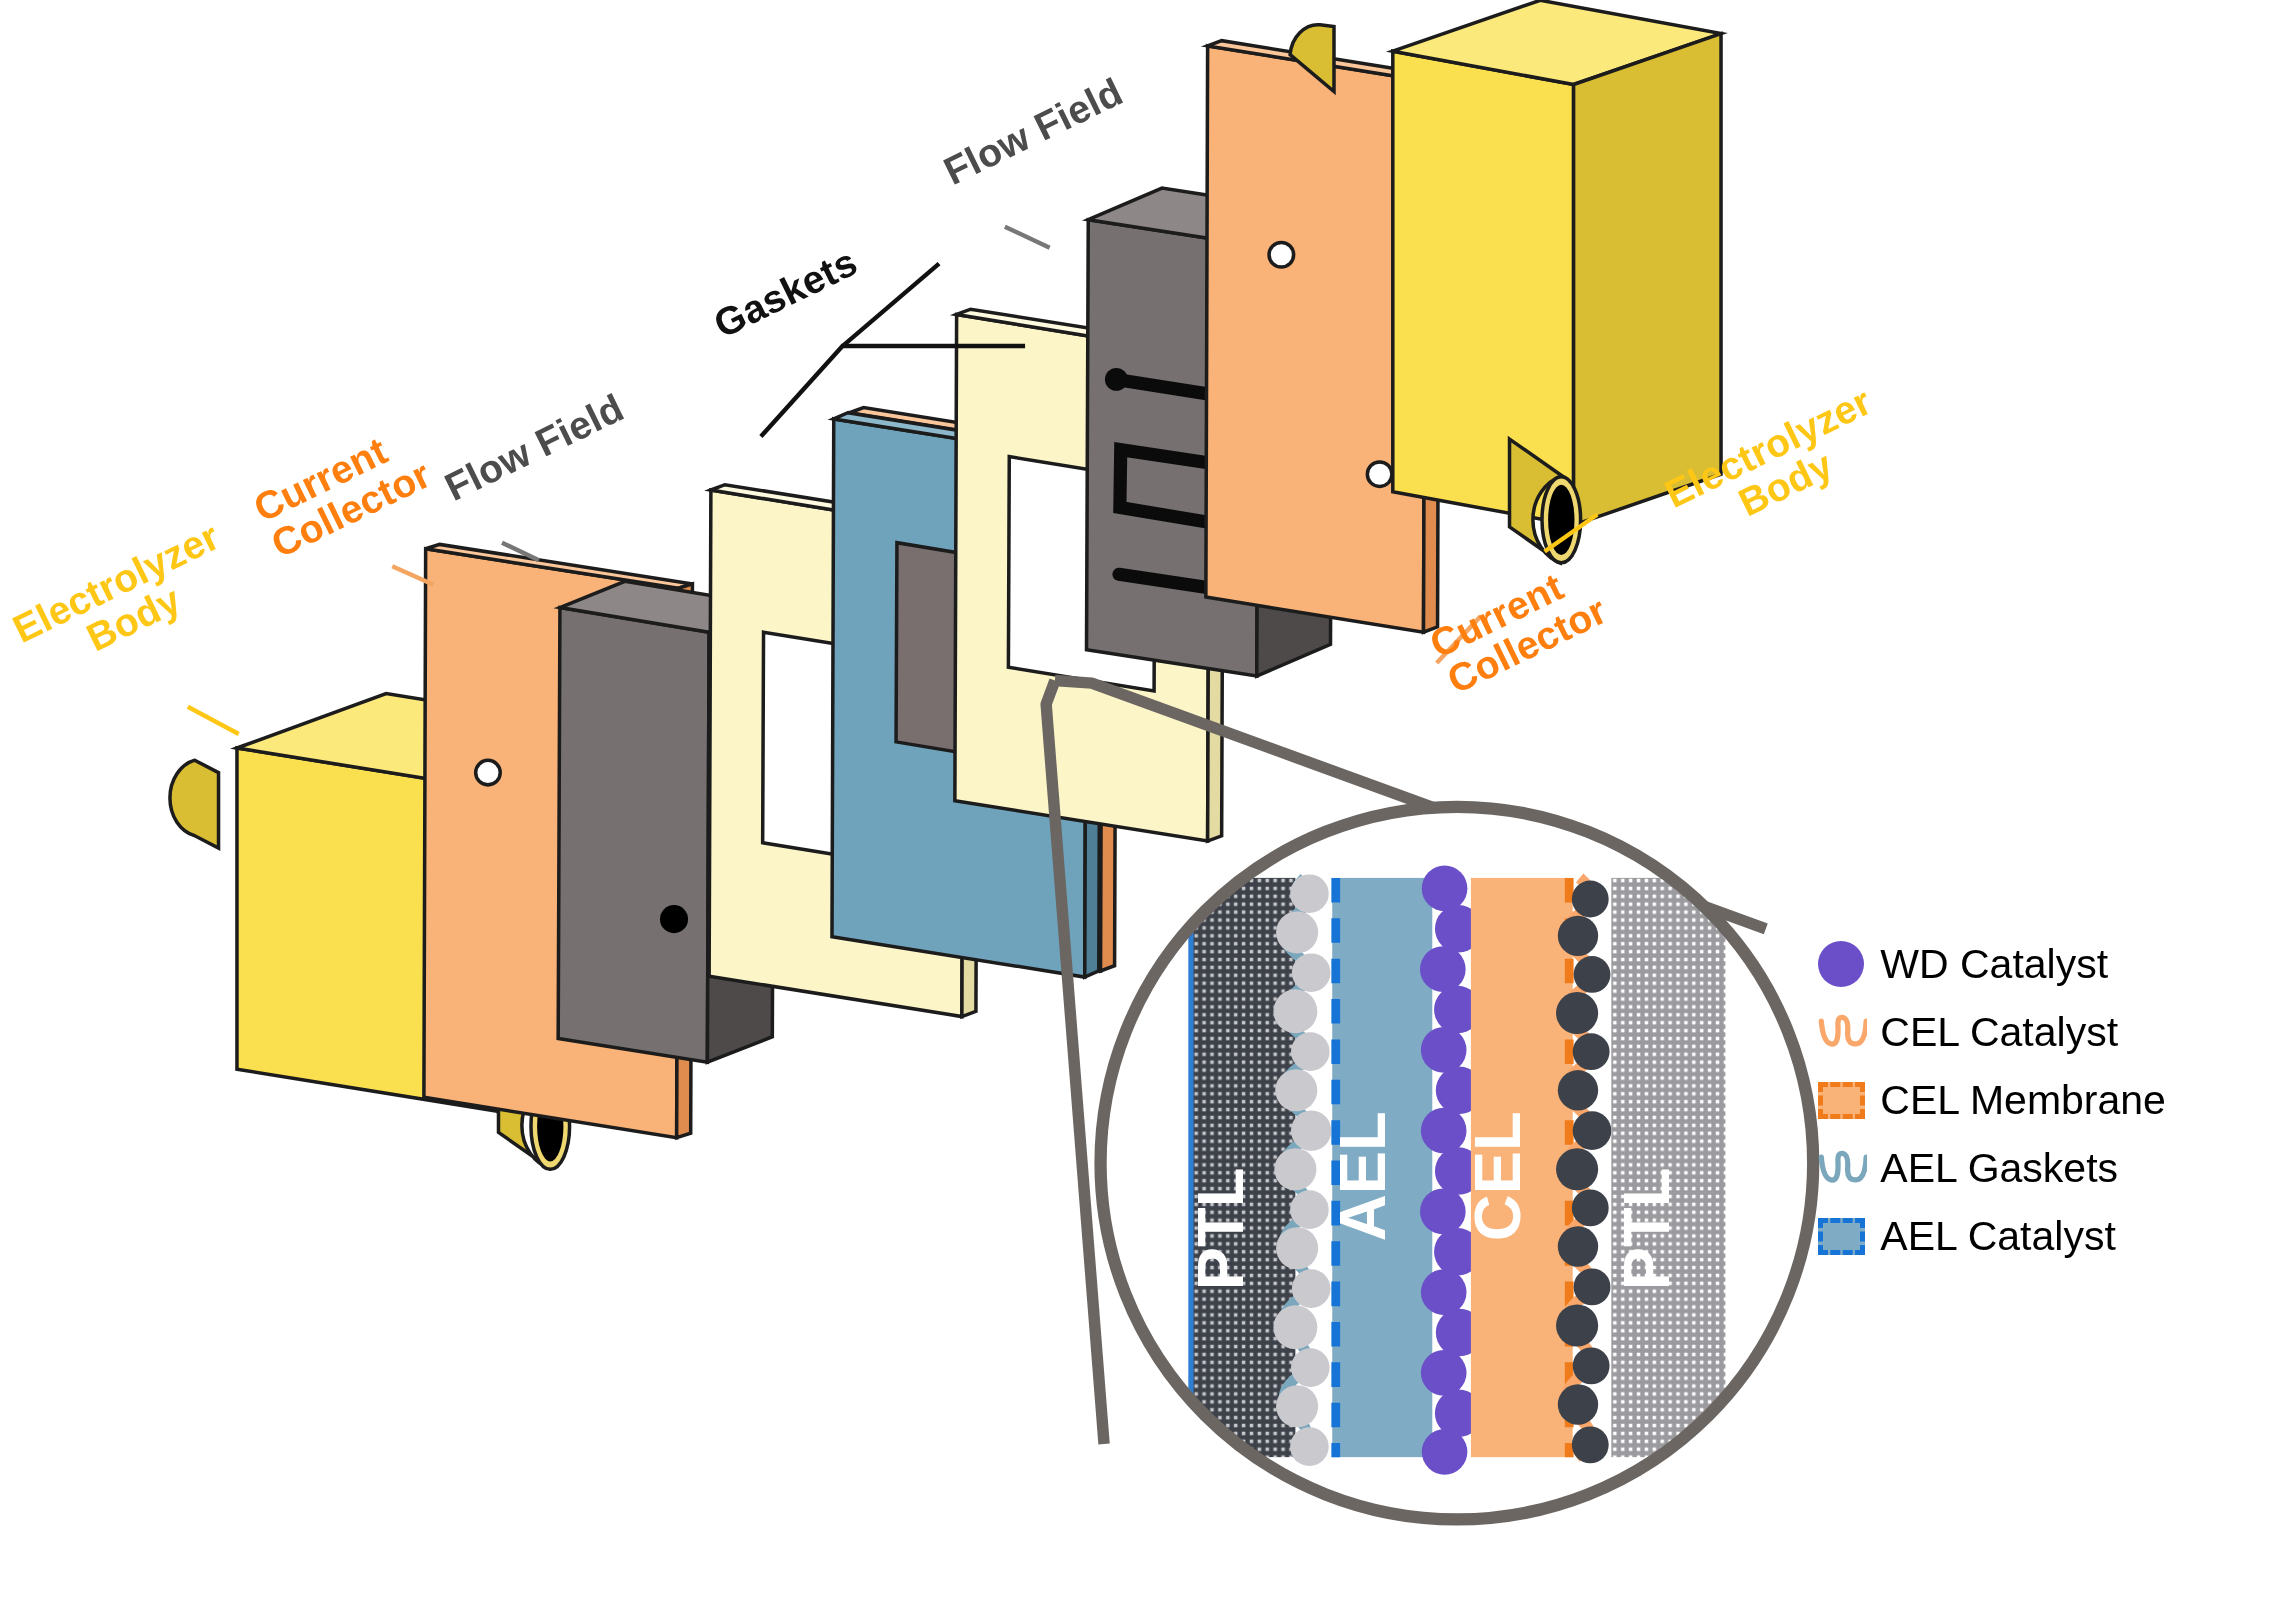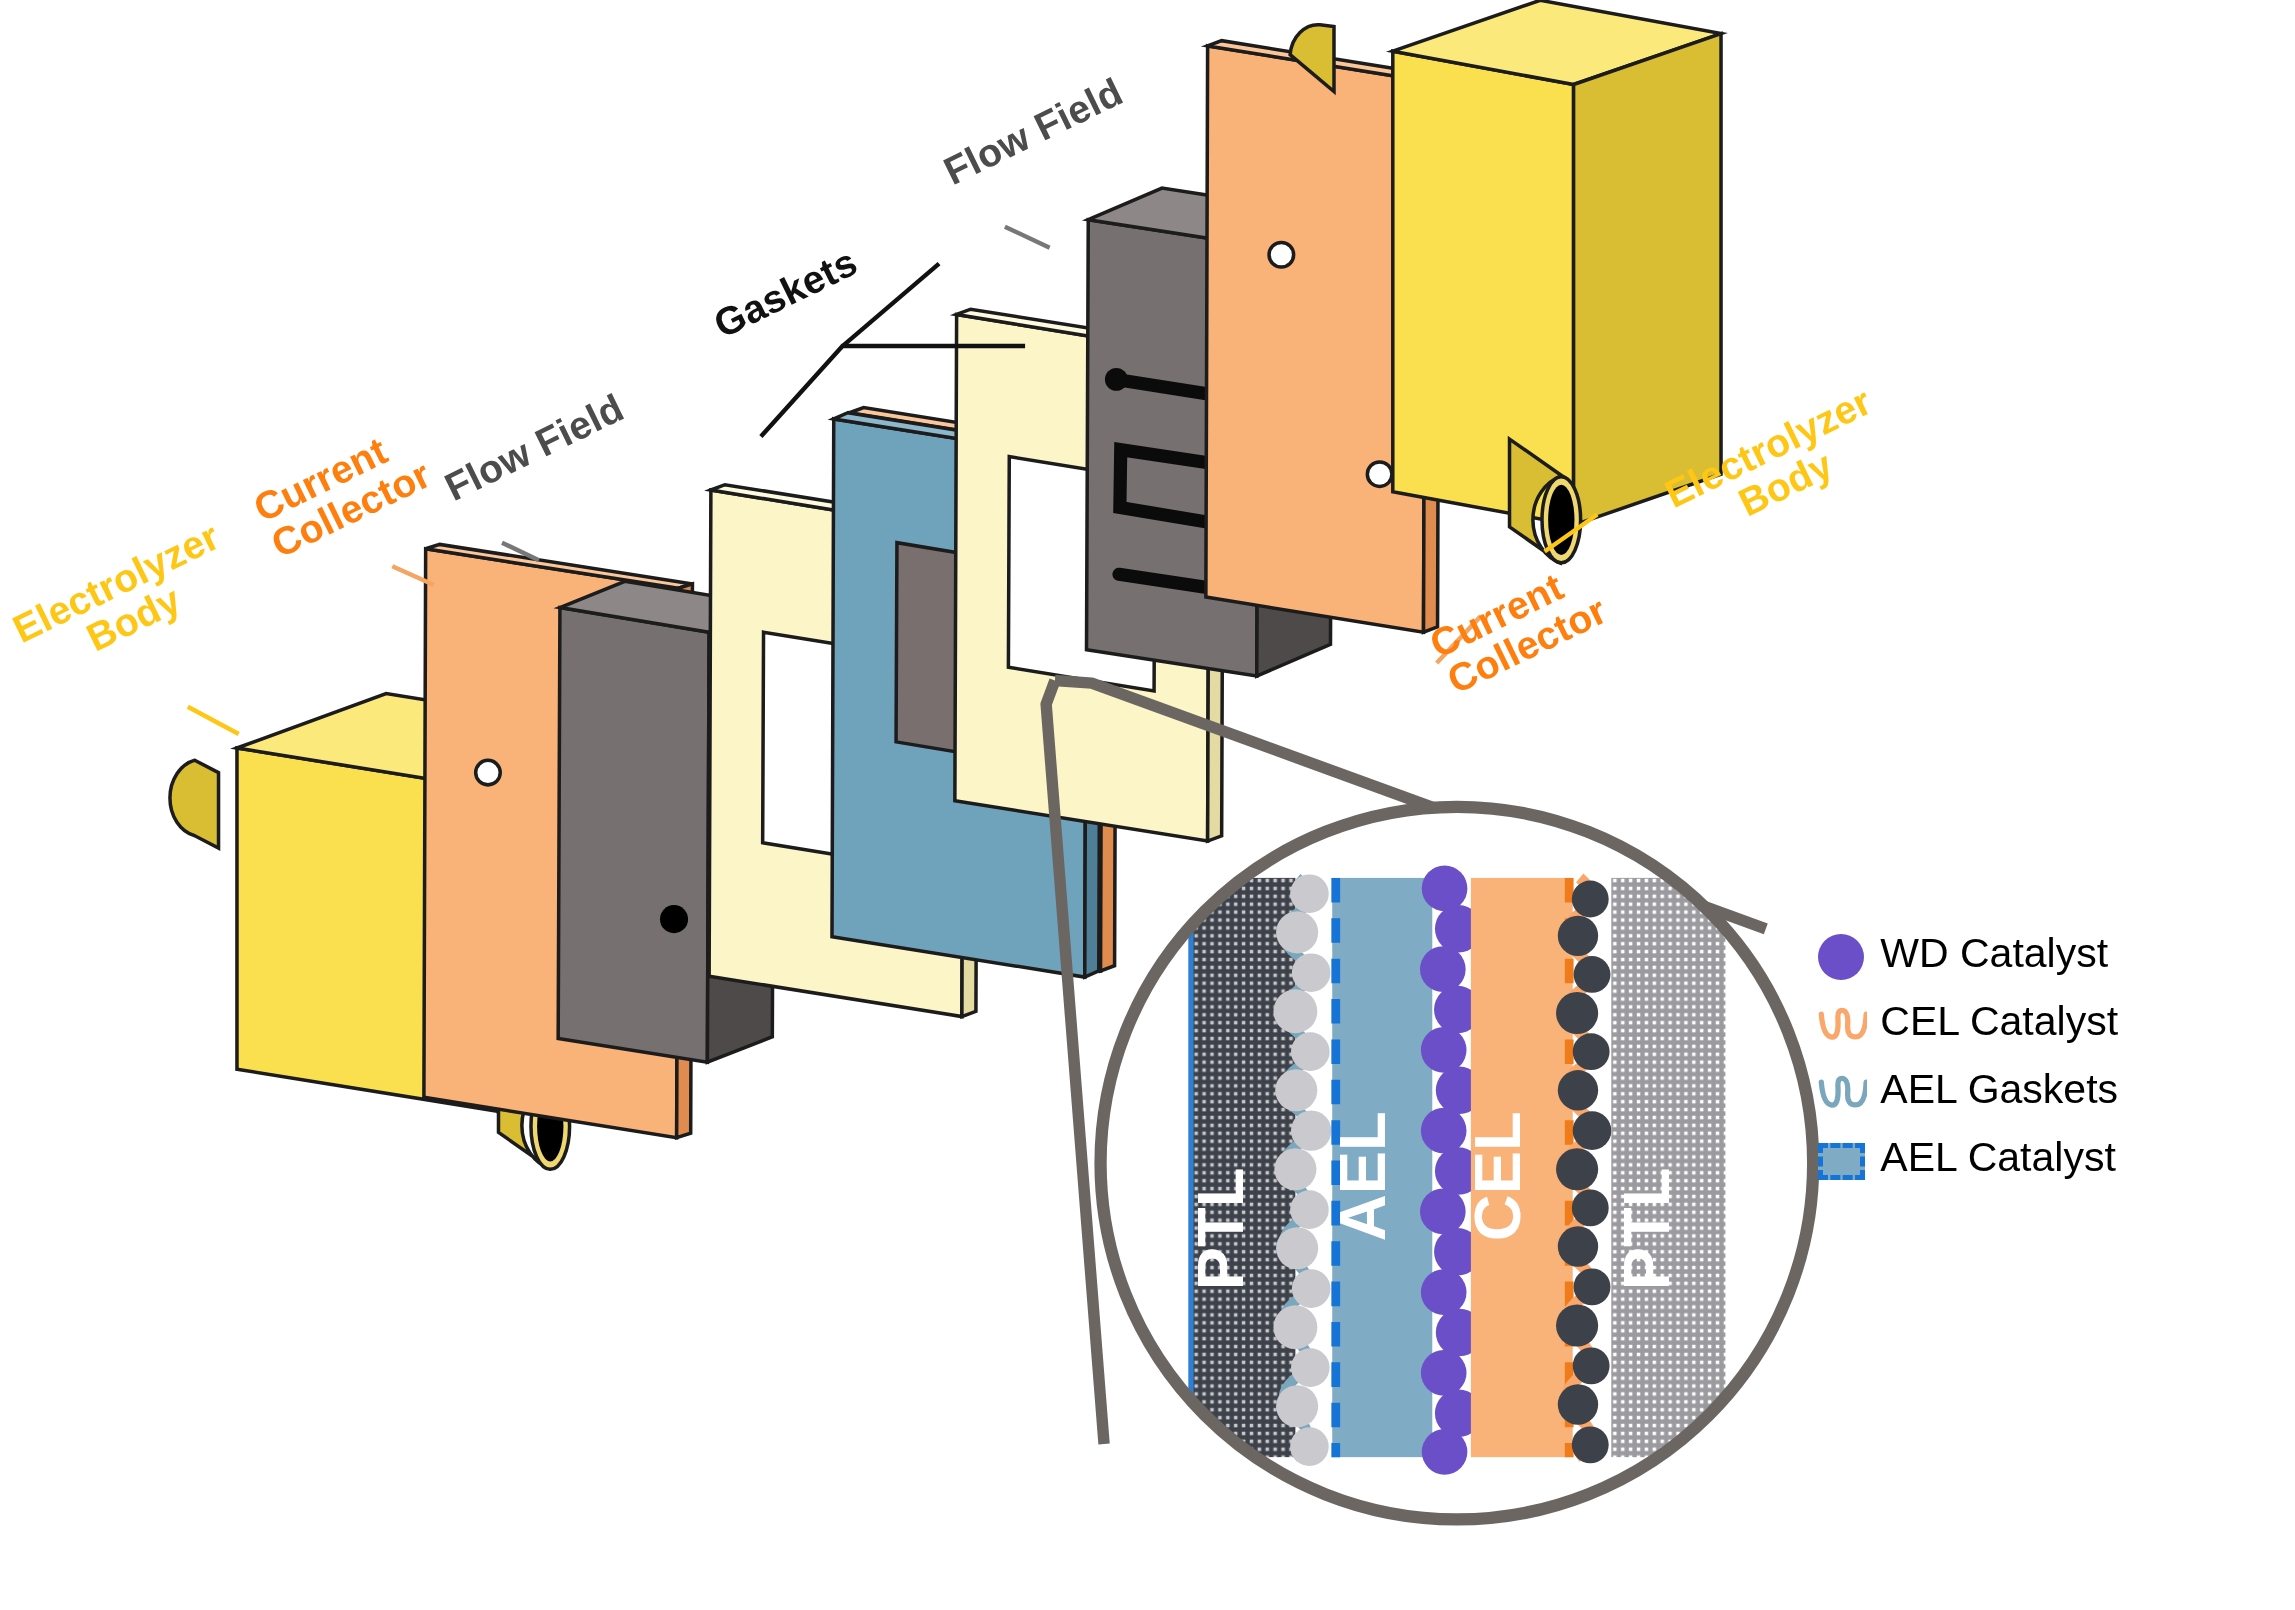--- a/index.html
+++ b/index.html
@@ -13,21 +13,21 @@
   .callout{position:absolute;white-space:nowrap;font-weight:700;
            line-height:1.02;letter-spacing:0.2px;}
   .callout.yellow{color:#FFC715;}
   .callout.orange{color:#FF7F0E;}
   .callout.grey{color:#4C4C4C;}
   .callout.black{color:#111111;}
   .callout span{display:block;}
 
   
   #legend{position:absolute;left:1814px;top:930px;width:474px;}
-  .lg-row{display:flex;height:68px;}
+  .lg-row{display:flex;align-items:center;height:68px;}
   .lg-swatch{width:54px;height:54px;flex:0 0 54px;display:flex;
              align-items:center;justify-content:center;margin-right:12.3px;}
   .lg-label{font-size:41px;color:#000000;font-weight:400;
             font-family:"Liberation Sans",sans-serif;white-space:nowrap;}
   .dot{width:46px;height:46px;border-radius:50%;}
   .sq{width:47px;height:37px;box-sizing:border-box;}
 </style>
 </head>
 <body>
 
@@ -306,20 +306,26 @@
 
   <div class="lg-row">
     <div class="lg-swatch">
       <svg width="51" height="37" viewBox="0 0 58 42">
         <path d="M6,8 q2,24 11,26 q9,2 8,-20 q-1,-12 6,-10 q6,2 5,16 q-1,14 9,14 q11,0 12,-26" fill="none" stroke="#F9A76B" stroke-width="6" stroke-linecap="round"></path>
       </svg>
     </div>
     <div class="lg-label">CEL Catalyst</div>
   </div>
 
+  <div class="lg-row">
+    <div class="lg-swatch">
+      <div class="sq" style="background:#F9B277;border:5.3px dashed #F07B1B;"></div>
+    </div>
+    <div class="lg-label">CEL Membrane</div>
+  </div>
 
   <div class="lg-row">
     <div class="lg-swatch">
       <svg width="51" height="37" viewBox="0 0 58 42">
         <path d="M6,8 q2,24 11,26 q9,2 8,-20 q-1,-12 6,-10 q6,2 5,16 q-1,14 9,14 q11,0 12,-26" fill="none" stroke="#7BA7BC" stroke-width="6" stroke-linecap="round"></path>
       </svg>
     </div>
     <div class="lg-label">AEL Gaskets</div>
   </div>
 

